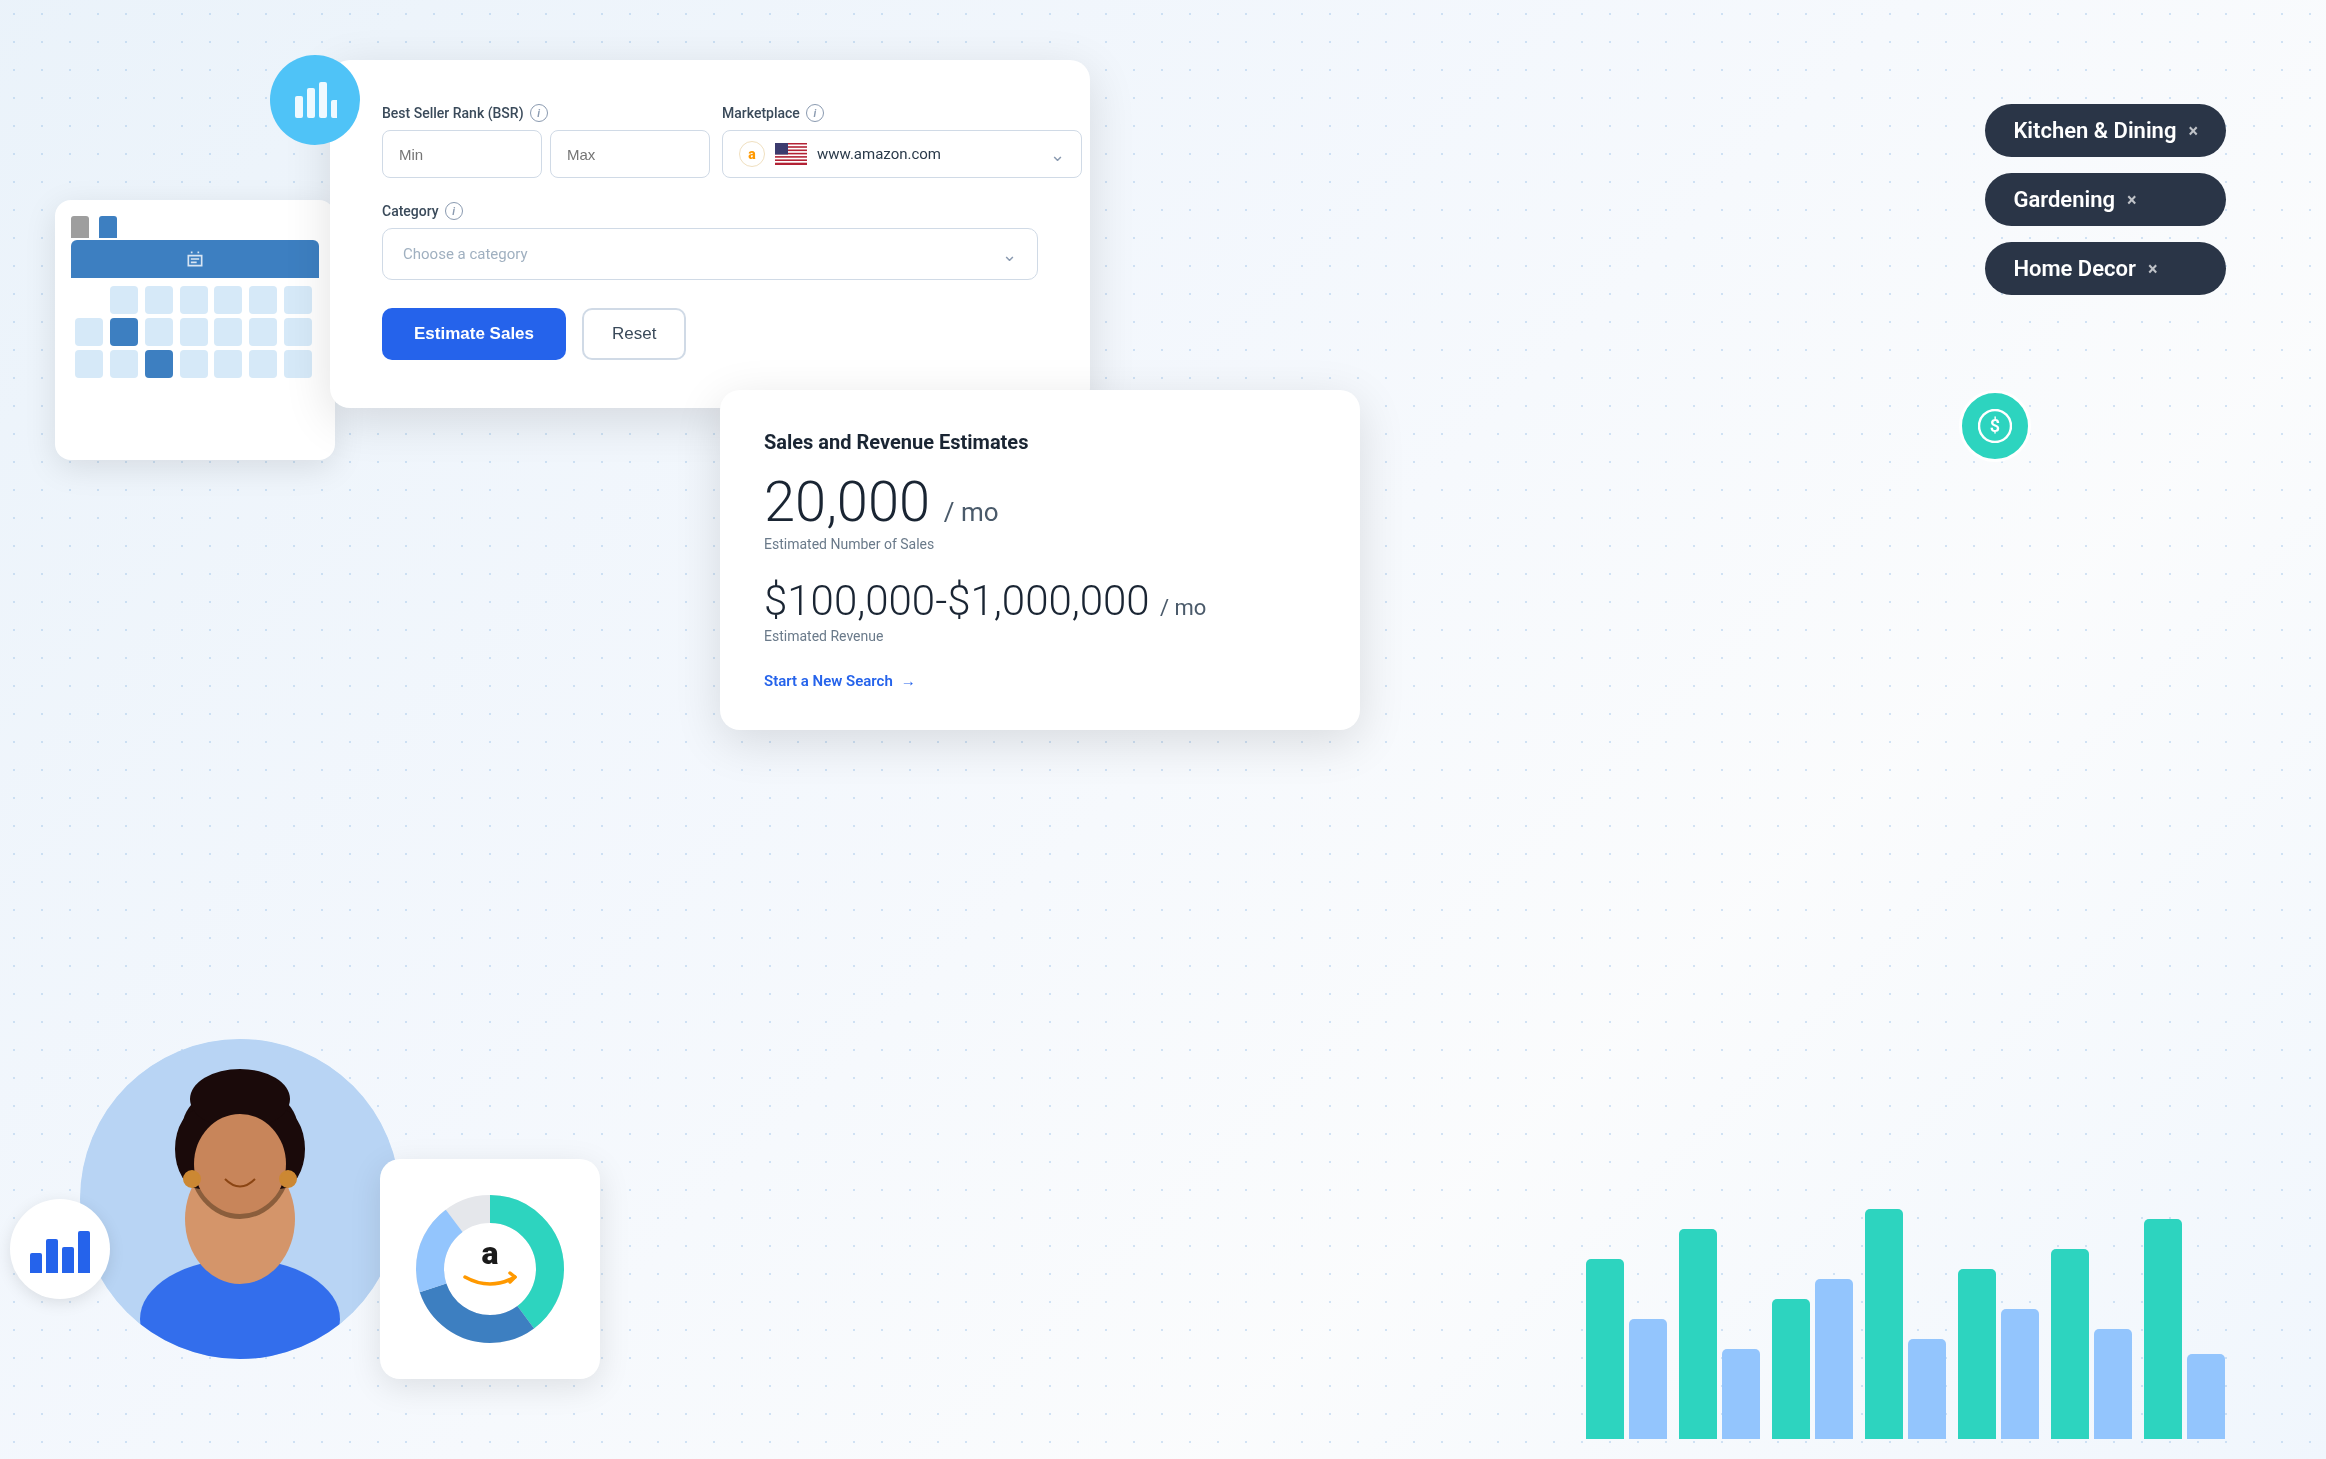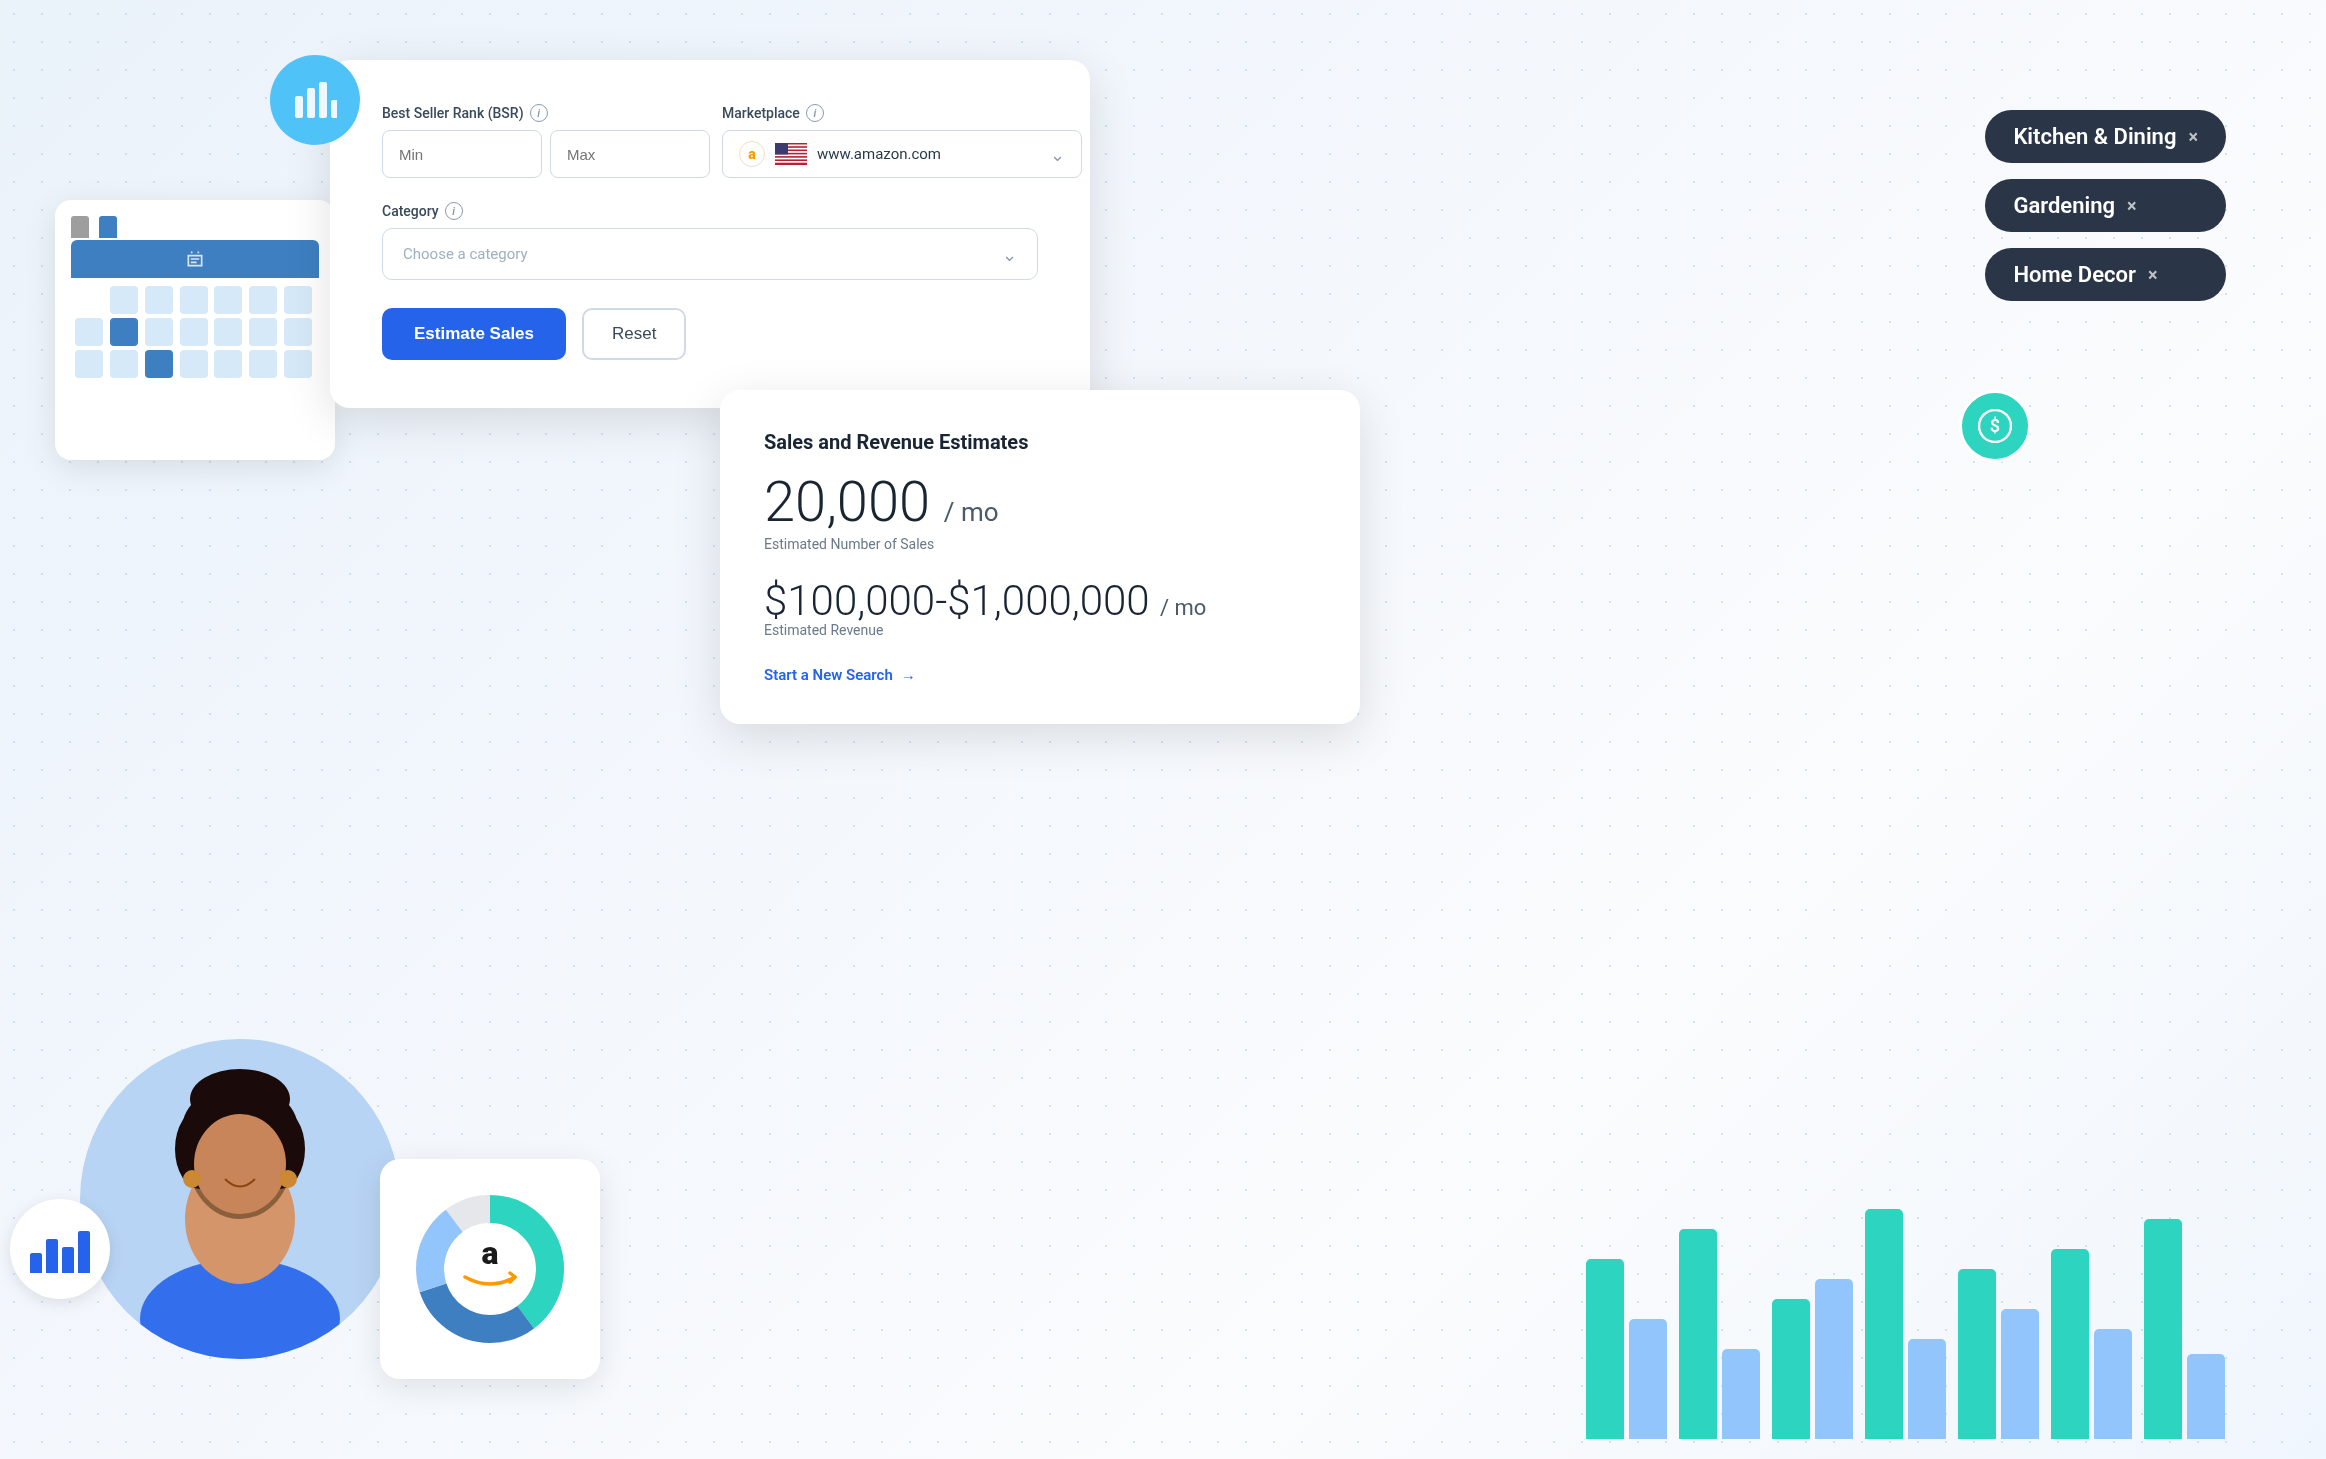--- a/index.html
+++ b/index.html
@@ -257,21 +257,21 @@
       border-radius: 10px;
       padding: 14px 28px;
       font-size: 17px;
       font-weight: 500;
       cursor: pointer;
     }
 
     
     .tags-area {
       position: absolute;
-      top: 110px;
+      top: 104px;
       right: 100px;
       display: flex;
       flex-direction: column;
       gap: 16px;
       z-index: 10;
     }
 
     .tag-chip {
       background: #2a3547;
       color: white;
@@ -329,20 +329,21 @@
       font-size: 14px;
       color: #6a7a8a;
       margin-bottom: 28px;
     }
 
     .results-revenue {
       font-size: 42px;
       font-weight: 300;
       color: #1a2533;
       line-height: 1;
+      margin-bottom: 6px;
     }
 
     .results-revenue .unit {
       font-size: 22px;
       font-weight: 400;
       color: #4a5a6a;
     }
 
     .new-search-link {
       color: #2563eb;

